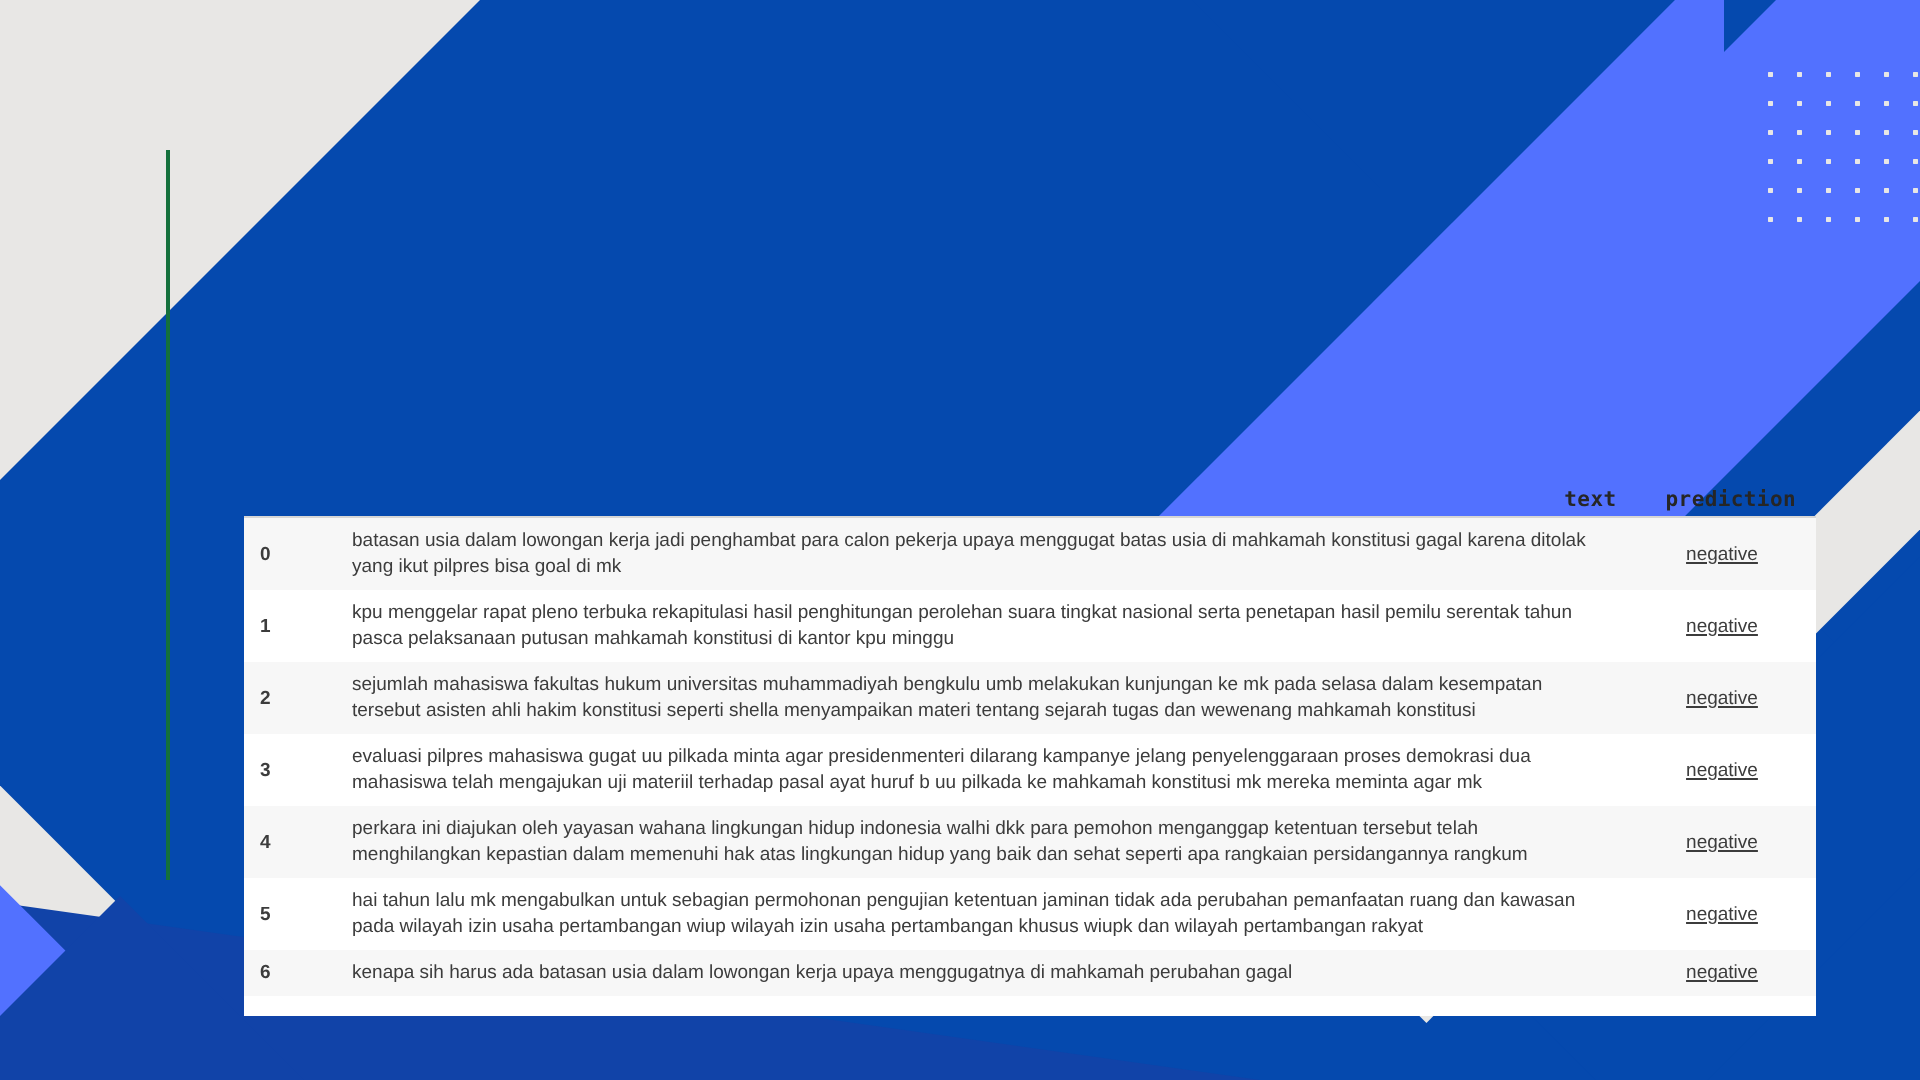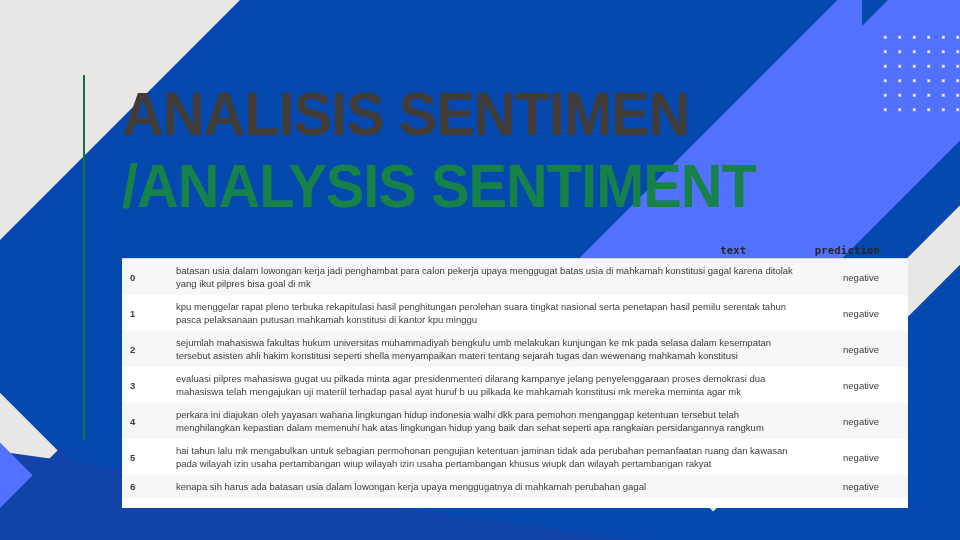--- a/index.html
+++ b/index.html
@@ -173,22 +173,22 @@
     top: -14px;
     width: 100%;
     text-align: right;
     font-family: "DejaVu Sans Mono", "Liberation Mono", monospace;
     font-size: 10.5px;
     font-weight: bold;
     color: #262626;
     letter-spacing: 0.2px;
     white-space: nowrap;
   }
-  #col-header .ch-text { margin-right: 62px; }
-  #col-header .ch-pred { margin-right: 28px; }
+  #col-header .ch-text { margin-right: 18px; }
+  #col-header .ch-pred { margin-right: 10px; }
 
   table.df {
     width: 100%;
     border-collapse: collapse;
     table-layout: fixed;
     background: #fff;
   }
   table.df td {
     padding: 5px 8px;
     vertical-align: middle;
@@ -208,20 +208,21 @@
   }
   td.txt {
     text-align: left;
     padding-right: 12px;
   }
   td.pred {
     width: 78px;
     text-align: center;
     color: #3c3c3c;
     font-size: 9.5px;
+    text-decoration: underline;
   }
   #table-top-rule {
     height: 1px;
     background: #d6d6d6;
     width: 100%;
   }
   #table-pad-bottom { height: 10px; background: #fff; }
 </style>
 </head>
 <body>
@@ -239,24 +240,20 @@
 
   <div class="shape" id="shape-grey-gap"></div>
   <div class="shape" id="shape-dark-band-right"></div>
 
   <div class="shape" id="shape-bottom-slope"></div>
   <div class="shape" id="shape-bottom-left-light"></div>
   <div class="shape" id="shape-bottom-left-dark"></div>
 
   <div class="shape" id="green-rule"></div>
 
-  <div id="headline">
-    <div class="headline-line" id="headline-primary">ANALISIS SENTIMEN</div>
-    <div class="headline-line" id="headline-secondary">/ANALYSIS SENTIMENT</div>
-  </div>
 
   <div id="table-wrap">
     <div id="col-header">
       <span class="ch-text">text</span>
       <span class="ch-pred">prediction</span>
     </div>
     <div id="table-top-rule"></div>
     <table class="df">
       <tbody id="df-body">
           <tr class="r-odd">

